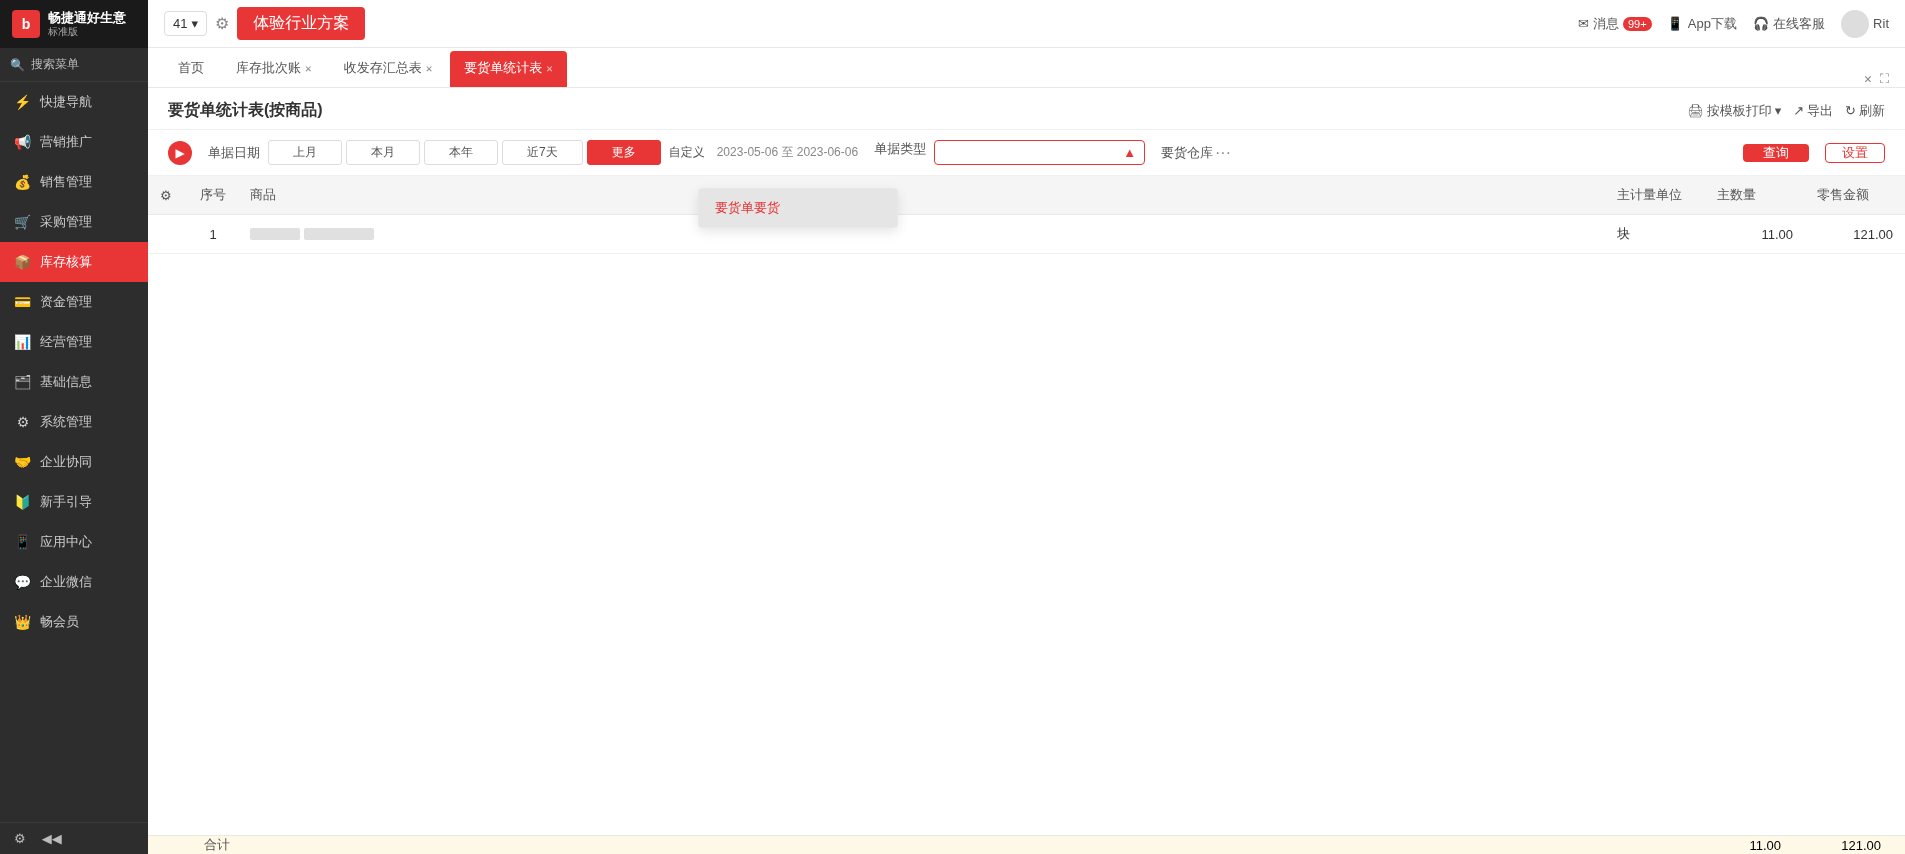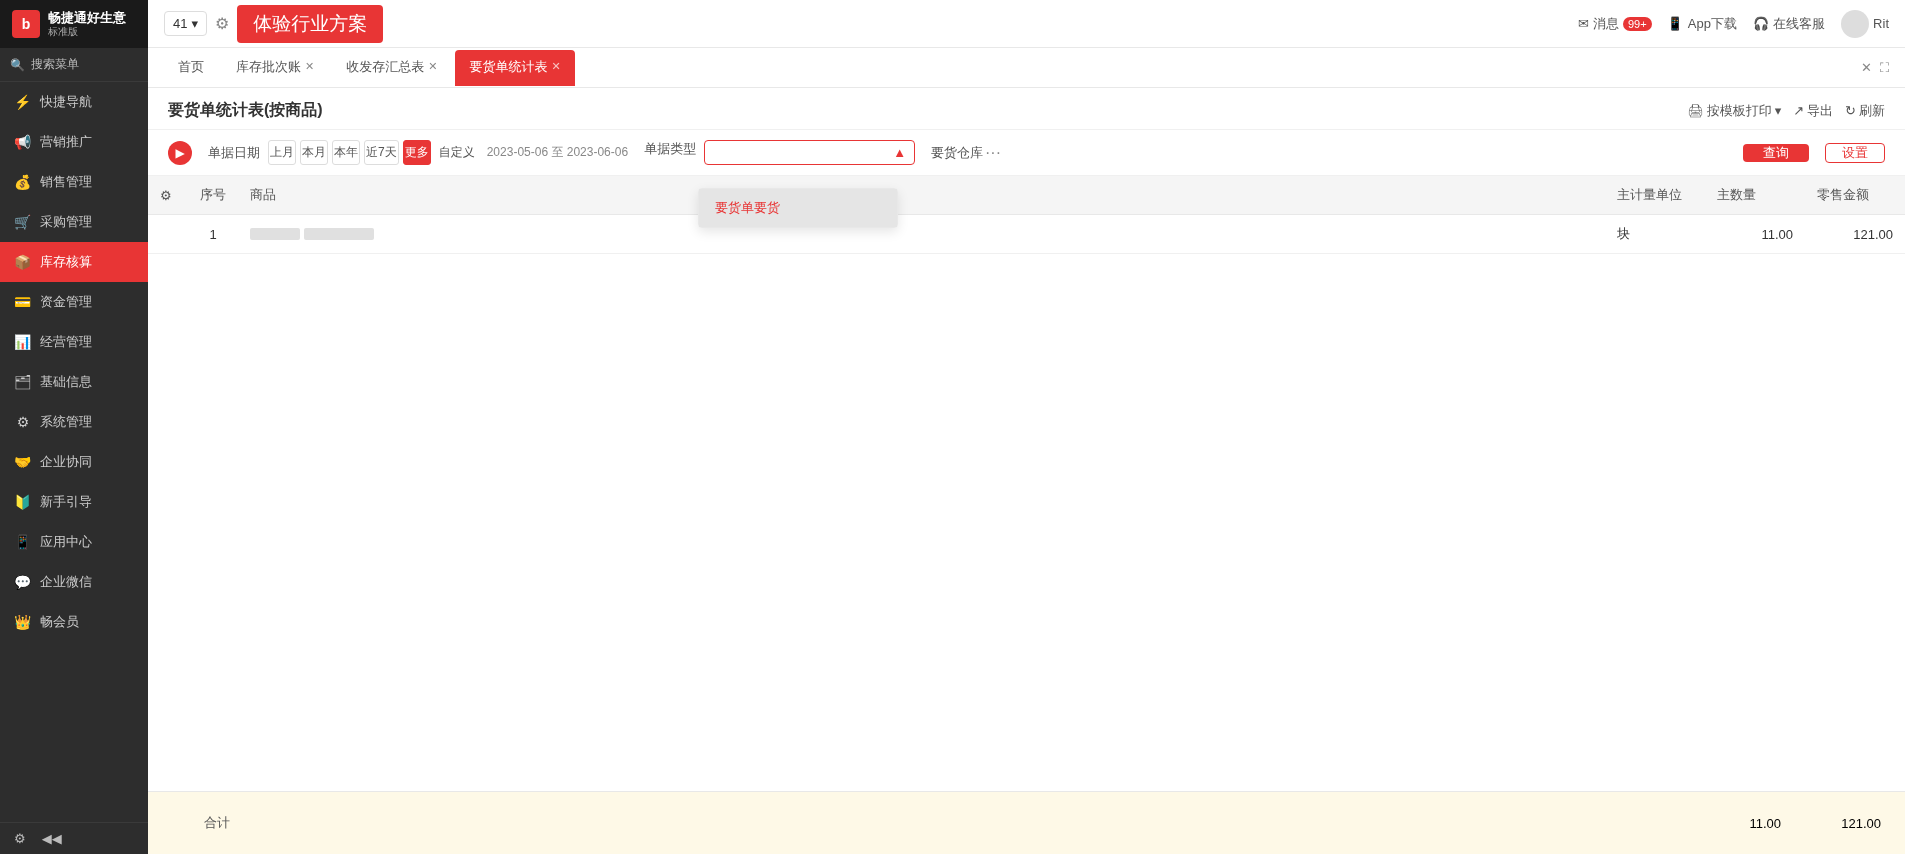--- a/index.html
+++ b/index.html
@@ -113,21 +113,21 @@
       border-radius: 4px;
       cursor: pointer;
     }
     .trial-btn {
       background: #e83535;
       color: #fff;
       border: none;
       padding: 6px 16px;
       border-radius: 4px;
       cursor: pointer;
-      font-size: 19px;
+      font-size: 16px;
     }
     .topbar-right {
       display: flex;
       align-items: center;
       gap: 16px;
       color: #555;
       font-size: 13px;
     }
     .topbar-right-item {
       display: flex;
@@ -146,26 +146,27 @@
       width: 28px;
       height: 28px;
       background: #ddd;
       border-radius: 50%;
     }
 
     
     .tabs-bar {
       background: #fff;
       display: flex;
-      align-items: center;
+      align-items: flex-end;
       padding: 0 16px;
       border-bottom: 1px solid #e8e8e8;
       height: 40px;
       flex-shrink: 0;
       gap: 4px;
+      font-family: Liberation Mono, monospace;
     }
     .tab-item {
       display: flex;
       align-items: center;
       gap: 4px;
       padding: 8px 14px;
       font-size: 13px;
       cursor: pointer;
       color: #555;
       border-bottom: 2px solid transparent;
@@ -239,21 +240,21 @@
       align-items: center;
       gap: 8px;
     }
     .filter-label { color: #555; font-size: 13px; }
     .date-quick-btns {
       display: flex;
       align-items: center;
       gap: 4px;
     }
     .date-btn {
-      padding: 3px 1px;
+      padding: 3px 24px;
       border: 1px solid #ddd;
       border-radius: 3px;
       cursor: pointer;
       font-size: 12px;
       color: #555;
       background: #fff;
     }
     .date-btn.more {
       background: #e83535;
       color: white;
@@ -376,21 +377,21 @@
       height: 12px;
       background: #e0e0e0;
       border-radius: 2px;
     }
 
     
     .table-footer {
       background: #fef9e7;
       display: flex;
       align-items: center;
-      padding: 22px 12px;
+      padding: 0 12px;
       border-top: 1px solid #e8e8e8;
       position: absolute;
       bottom: 0;
       left: 0;
       right: 0;
     }
     .footer-label { color: #555; margin-left: 44px; font-size: 13px; }
     .footer-qty { margin-left: auto; width: 100px; text-align: right; font-size: 13px; }
     .footer-amount { width: 100px; text-align: right; font-size: 13px; margin-right: 12px; }
   </style>

